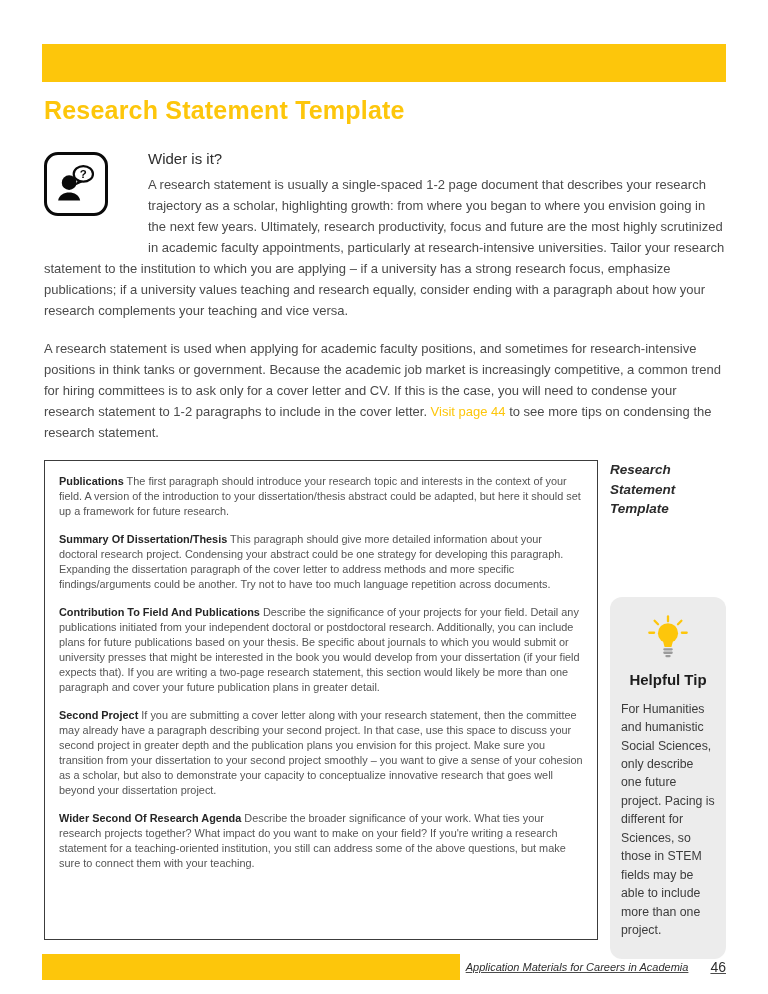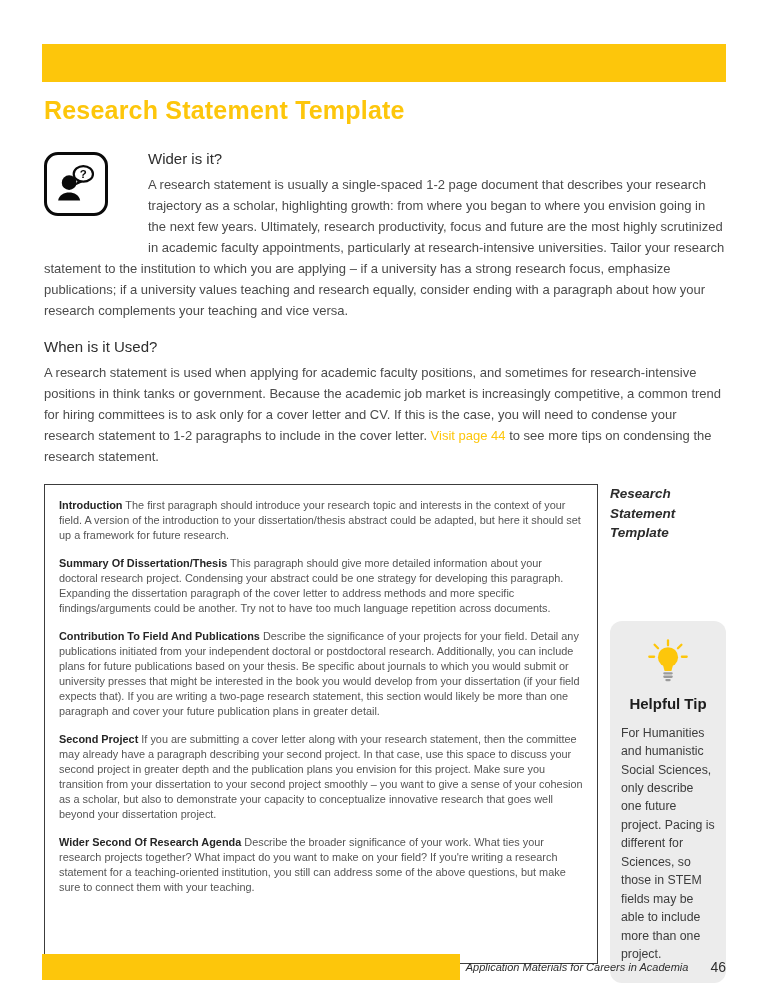--- a/index.html
+++ b/index.html
@@ -22,21 +22,21 @@
   .template-box p:last-child{margin-bottom:0;}
   .template-box strong{color:#262626;font-weight:700;}
   .right-col{flex:1;margin-left:12px;}
   .side-caption{font-size:13.5px;font-weight:700;font-style:italic;color:#2b2b2b;line-height:1.45;}
   .tip-box{margin-top:78px;background:var(--tip-bg,#ECECEC);border-radius:12px;
            padding:18px 11px 20px;text-align:center;}
   .tip-heading{font-size:15px;font-weight:700;color:#1d1d1d;margin-top:6px;}
   .tip-text{font-size:12.3px;line-height:1.5;color:#3c3c3c;margin:12px 0 0 0;text-align:left;}
   .bulb-fill{fill:var(--accent,#FDC60B);}
   .bulb-stroke{stroke:var(--accent,#FDC60B);}
-  .footer{position:absolute;left:42px;right:42px;bottom:16px;display:flex;align-items:center;}
+  .footer{position:absolute;left:42px;right:42px;bottom:16px;display:flex;align-items:center;text-decoration:underline;}
   .bottom-bar{width:418px;height:26px;background:var(--accent,#FDC60B);}
   .footer-spacer{flex:1;}
   .footer-text{font-style:italic;font-size:11px;color:#2e2e2e;white-space:nowrap;}
   .page-number{font-size:14px;color:#2e2e2e;margin-left:22px;}
   .clearfix::after{content:"";display:block;clear:both;}
 </style>
 </head>
 <body>
 
 <div class="page">
@@ -57,29 +57,28 @@
             <path d="M26.5 19.5 L22.5 26 L31 22 Z" fill="#0a0a0a"></path>
             <text x="32" y="17.5" font-size="12.5" font-weight="bold" text-anchor="middle" fill="#0a0a0a" font-family="Liberation Sans, sans-serif">?</text>
           </svg>
         </div>
       </div>
       <h2 class="heading">Wider is it?</h2>
       <p class="body-text">A research statement is usually a single-spaced 1-2 page document that describes your research trajectory as a scholar, highlighting growth: from where you began to where you envision going in the next few years.  Ultimately, research productivity, focus and future are the most highly scrutinized in academic faculty appointments, particularly at research-intensive universities.  Tailor your research statement to the institution to which you are applying – if a university has a strong research focus, emphasize publications; if a university values teaching and research equally, consider ending with a paragraph about how your research complements your teaching and vice versa.</p>
     </div>
 
     <div class="section">
-      <h2 class="heading">When is it Used?</h2>
       <p class="body-text"><span>A research statement is used when applying for academic faculty positions, and sometimes for research-intensive positions in think tanks or government.  Because the academic job market is increasingly competitive, a common trend for hiring committees is to ask only for a cover letter and CV.  If this is the case, you will need to condense your research statement to 1-2 paragraphs to include in the cover letter.  </span><a class="page-link">Visit page 44</a><span> to see more tips on condensing the research statement.</span></p>
     </div>
 
     <div class="section">
       <div class="content-row">
 
         <div class="template-box">
-          <p><strong>Introduction</strong> <span>The first paragraph should introduce your research topic and interests in the context of your field. A version of the introduction to your dissertation/thesis abstract could be adapted, but here it should set up a framework for future research.</span></p>
+          <p><strong>Publications</strong> <span>The first paragraph should introduce your research topic and interests in the context of your field. A version of the introduction to your dissertation/thesis abstract could be adapted, but here it should set up a framework for future research.</span></p>
           <p><strong>Summary Of Dissertation/Thesis</strong> <span>This paragraph should give more detailed information about your doctoral research project. Condensing your abstract could be one strategy for developing this paragraph.  Expanding the dissertation paragraph of the cover letter to address methods and more specific findings/arguments could be another.  Try not to have too much language repetition across documents.</span></p>
           <p><strong>Contribution To Field And Publications</strong> <span>Describe the significance of your projects for your field.  Detail any publications initiated from your independent doctoral or postdoctoral research.  Additionally, you can include plans for future publications based on your thesis.  Be specific about journals to which you would submit or university presses that might be interested in the book you would develop from your dissertation (if your field expects that).  If you are writing a two-page research statement, this section would likely be more than one paragraph and cover your future publication plans in greater detail.</span></p>
           <p><strong>Second Project</strong> <span>If you are submitting a cover letter along with your research statement, then the committee may already have a paragraph describing your second project.  In that case, use this space to discuss your second project in greater depth and the publication plans you envision for this project.  Make sure you transition from your dissertation to your second project smoothly – you want to give a sense of your cohesion as a scholar, but also to demonstrate your capacity to conceptualize innovative research that goes well beyond your dissertation project.</span></p>
           <p><strong>Wider Second Of Research Agenda</strong> <span>Describe the broader significance of your work.  What ties your research projects together?  What impact do you want to make on your field?  If you're writing a research statement for a teaching-oriented institution, you still can address some of the above questions, but make sure to connect them with your teaching.</span></p>
         </div>
 
         <div class="right-col">
           <div class="side-caption">Research Statement Template</div>
           <div class="tip-box">
             <svg width="46" height="46" viewBox="0 0 48 48" aria-hidden="true">

